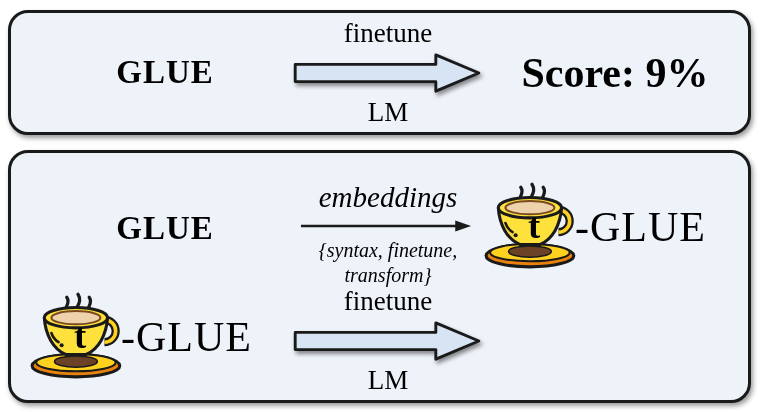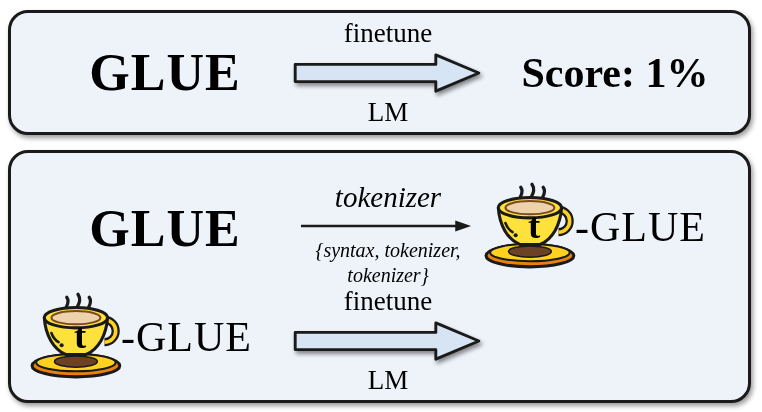--- a/index.html
+++ b/index.html
@@ -23,21 +23,21 @@
     box-shadow: 2px 3px 5px rgba(0,0,0,0.40);
   }
   .panel-top    { top: 10px;  height: 119px; }
   .panel-bottom { top: 150px; height: 247px; }
 
   .flex-center { display: flex; align-items: center; justify-content: center; }
 
   .dataset-label {
     position: absolute;
     font-weight: bold;
-    font-size: 52px;
+    font-size: 33px;
     letter-spacing: 1px;
   }
   .score-label {
     position: absolute;
     font-weight: bold;
     font-size: 42px;
   }
   .p1-glue  { left: 38px;  top: 0; width: 232px; height: 100%; }
   .p1-arrow { left: 272px; top: 0; width: 210px; height: 100%; justify-content: center; }
   .p1-score { left: 478px; top: 0; width: 252px; height: 100%; }
@@ -92,36 +92,36 @@
     <div class="dataset-label flex-center p1-glue">GLUE</div>
 
     <div class="arrow-group p1-arrow">
       <div class="arrow-label">finetune</div>
       <svg class="big-arrow" viewBox="0 0 200 46" aria-hidden="true">
         <polygon points="3,14 150,14 150,4 195,23 150,42 150,32 3,32"></polygon>
       </svg>
       <div class="arrow-label">LM</div>
     </div>
 
-    <div class="score-label flex-center p1-score">Score: 1%</div>
+    <div class="score-label flex-center p1-score">Score: 9%</div>
   </section>
 
   <section class="panel panel-bottom">
 
     <div class="dataset-label flex-center p2-glue">GLUE</div>
 
     <div class="arrow-group p2-transform">
-      <div class="transform-label">tokenizer</div>
+      <div class="transform-label">embeddings</div>
       <svg class="thin-arrow" viewBox="0 0 180 16" aria-hidden="true">
         <line x1="2" y1="8" x2="160" y2="8"></line>
         <polygon points="158,2.5 174,8 158,13.5"></polygon>
       </svg>
       <div class="syntax-label">
-        <div>{syntax, tokenizer,</div>
-        <div>tokenizer}</div>
+        <div>{syntax, finetune,</div>
+        <div>transform}</div>
       </div>
     </div>
 
     <div class="cup-glue p2-cupglue1">
       <svg class="teacup" viewBox="0 0 100 92" aria-hidden="true">
         <g>
           <path class="steam" d="M37 26 c-5 -4 5 -8 0 -15"></path>
           <path class="steam" d="M48 27 c-6 -5 6 -10 0 -19"></path>
           <path class="steam" d="M59 26 c-5 -4 5 -8 0 -15"></path>
         </g>

